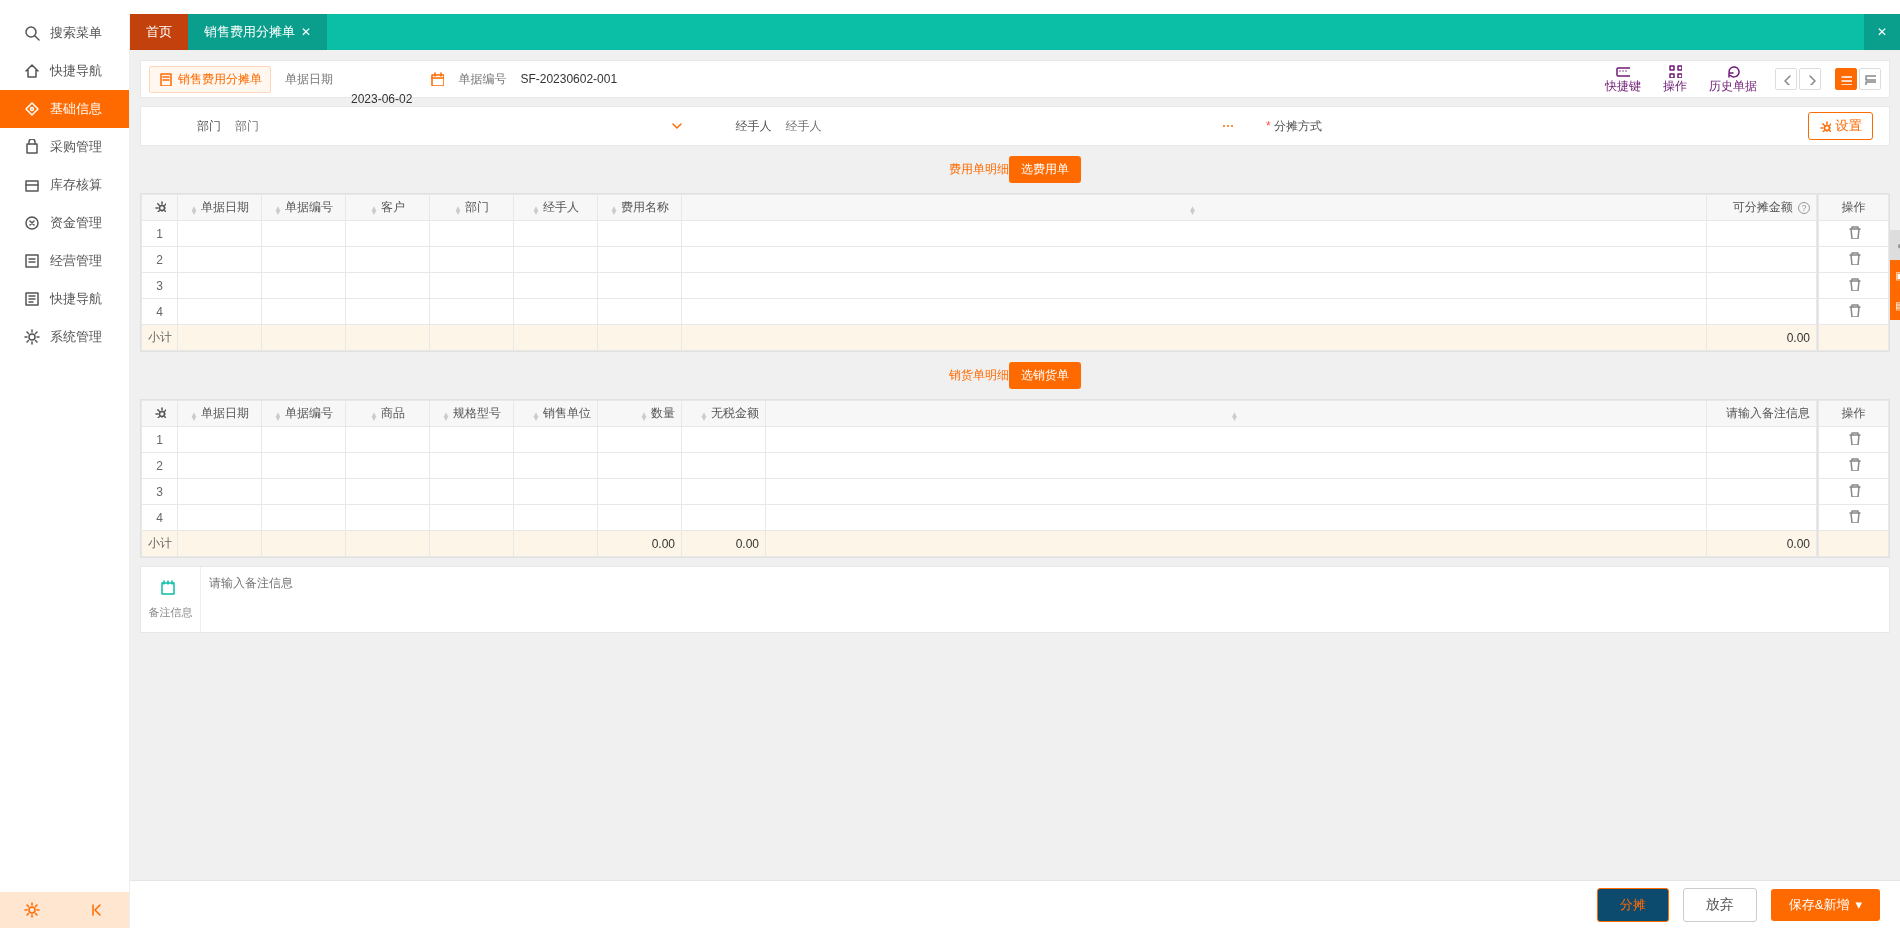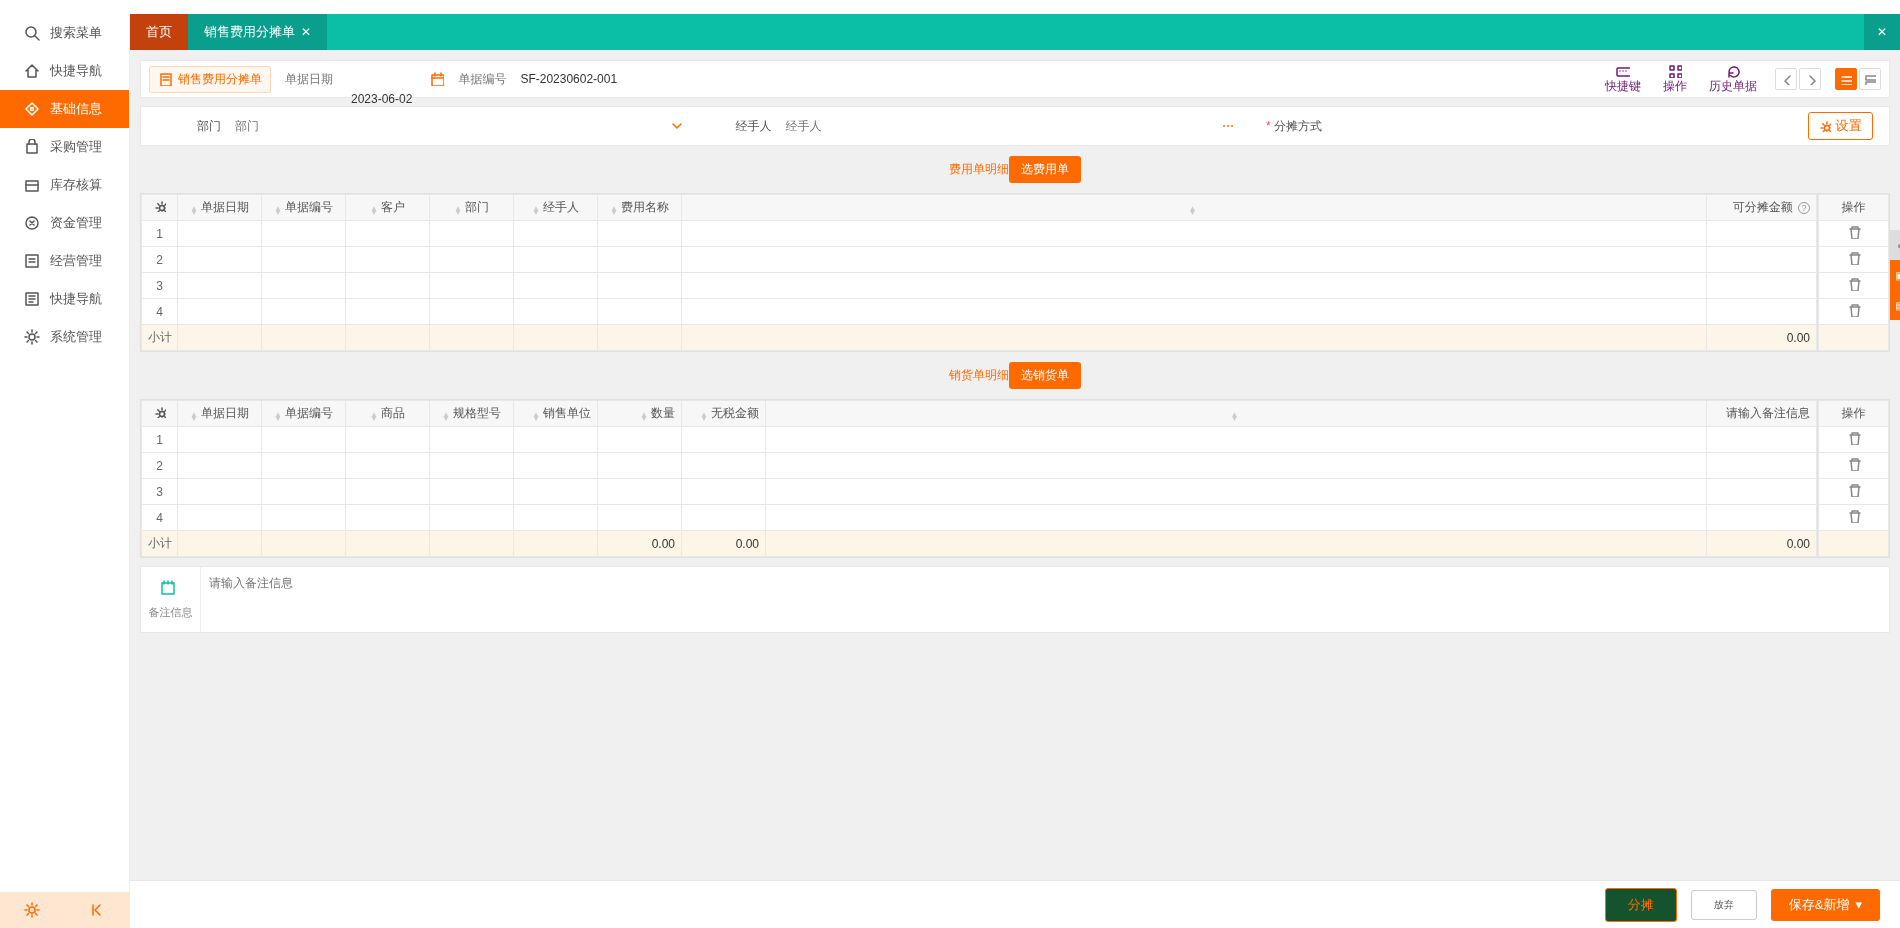--- a/index.html
+++ b/index.html
@@ -88,22 +88,22 @@
   
   .remark-card { background: #fff; border: 1px solid #e8e8e8; display: flex; }
   .remark-side { width: 60px; display: flex; flex-direction: column; align-items: center; justify-content: center; gap: 4px; border-right: 1px solid #eee; padding: 8px 0; }
   .remark-side .ricon { color: #0bbfa7; width: 22px; height: 22px; }
   .remark-side .rlabel { color: #888; font-size: 11px; }
   .remark-body { flex: 1; padding: 8px; }
   .remark-body textarea { width: 100%; height: 46px; border: none; outline: none; resize: none; font-size: 12px; color: #333; font-family: inherit; }
 
   
   .footer { height: 48px; background: #fff; border-top: 1px solid #e5e5e5; display: flex; align-items: center; justify-content: flex-end; gap: 14px; padding: 0 20px; }
-  .btn-outline-accent { border: 1px solid #ff6a00; color: #ff6a00; background: #14532d; padding: 7px 22px; border-radius: 3px; cursor: pointer; font-size: 13px; }
-  .btn-outline { border: 1px solid #ccc; color: #555; background: #fff; padding: 7px 22px; border-radius: 3px; cursor: pointer; font-size: 10px; }
+  .btn-outline-accent { border: 1px solid #ff6a00; color: #ff6a00; background: #0c4a6e; padding: 7px 22px; border-radius: 3px; cursor: pointer; font-size: 13px; }
+  .btn-outline { border: 1px solid #ccc; color: #555; background: #fff; padding: 7px 22px; border-radius: 3px; cursor: pointer; font-size: 14px; }
   .btn-primary { background: #ff6a00; color: #fff; border: none; padding: 7px 18px; border-radius: 3px; cursor: pointer; font-size: 13px; display: inline-flex; align-items: center; gap: 6px; }
 
   
   .right-float { position: absolute; right: -10px; top: 180px; display: flex; flex-direction: column; gap: 0; }
   .right-float .ftab { width: 20px; height: 30px; display: flex; align-items: center; justify-content: center; color: #fff; font-size: 10px; cursor: pointer; }
   .right-float .ftab.muted { background: #ddd; color: #999; }
   .right-float .ftab.accent { background: #ff6a00; }
 
   .help-circ { width: 12px; height: 12px; border: 1px solid #999; border-radius: 50%; display: inline-flex; align-items: center; justify-content: center; font-size: 9px; color: #999; margin-left: 2px; }
 

